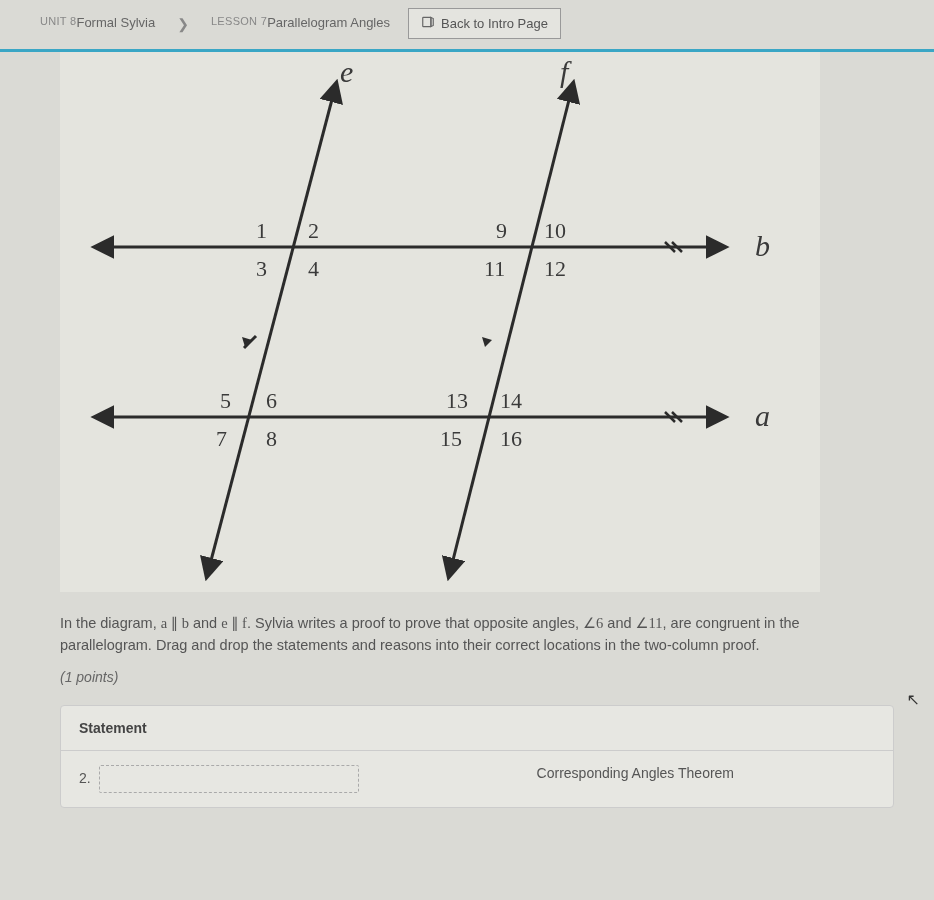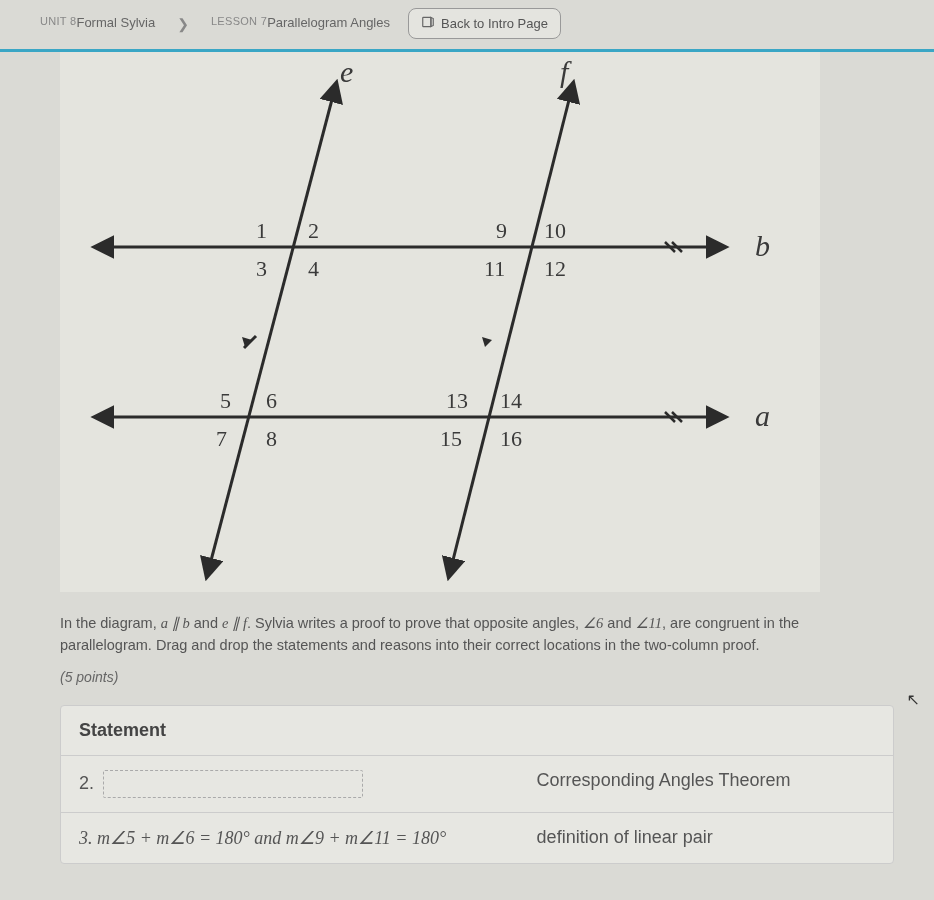--- a/index.html
+++ b/index.html
@@ -18,21 +18,21 @@
     padding: 8px 20px 10px 40px;
     gap: 18px;
     border-bottom: 3px solid #3aa6c5;
   }
   .crumb-block { display: flex; line-height: 1.25; }
   .crumb-top { font-size: 11px; color: #888; text-transform: uppercase; letter-spacing: .3px; }
   .crumb-bot { font-size: 13px; color: #666; }
   .chev { color: #888; font-size: 14px; padding: 0 4px; }
   .back-btn {
     border: 1px solid #999;
-    border-radius: 8px;
+    border-radius: 0;
     padding: 6px 12px;
     font-size: 13px;
     color: #555;
     background: #e4e4df;
     display: inline-flex;
     align-items: center;
     gap: 6px;
     cursor: pointer;
   }
   .content { padding: 0 40px 0 60px; }
@@ -59,21 +59,21 @@
     overflow: hidden;
     max-width: 840px;
   }
   .proof-row {
     display: flex;
     border-bottom: 1px solid #ccc;
   }
   .proof-row:last-child { border-bottom: none; }
   .proof-cell {
     padding: 14px 18px;
-    font-size: 18px;
+    font-size: 14px;
     color: #555;
   }
   .proof-cell.st { flex: 1 1 55%; }
   .proof-cell.rs { flex: 1 1 45%; }
   .proof-head .proof-cell { font-weight: bold; color:#444; }
   .dropzone {
     display:inline-block;
     border: 1.5px dashed #aaa;
     border-radius: 2px;
     min-width: 260px;
@@ -81,21 +81,21 @@
     vertical-align: middle;
     margin-left: 4px;
   }
   .cursor {
     position:absolute;
     right: 14px;
     top: 690px;
     font-size: 16px;
     color:#333;
   }
-  .math { font-style: italic; font-family: Georgia, serif; }
+  .math { font-family: Georgia, serif; }
 </style>
 </head>
 <body>
 
 <div class="header">
   <div class="crumb-block">
     <span class="crumb-top">UNIT 8</span>
     <span class="crumb-bot">Formal Sylvia</span>
   </div>
   <span class="chev">❯</span>
@@ -164,33 +164,29 @@
       <text class="num" x="440" y="356">14</text>
       <text class="num" x="380" y="394">15</text>
       <text class="num" x="440" y="394">16</text>
     </svg>
   </div>
 
   <p class="prompt">
     <span>In the diagram, </span><span class="math">a ∥ b</span><span> and </span><span class="math">e ∥ f</span><span>. Sylvia writes a proof to prove that opposite angles, </span><span class="math">∠6</span><span> and </span><span class="math">∠11</span><span>, are congruent in the parallelogram. Drag and drop the statements and reasons into their correct locations in the two-column proof.</span>
   </p>
 
-  <p class="pts">(5 points)</p>
+  <p class="pts">(1 points)</p>
 
   <div class="proof">
     <div class="proof-row proof-head">
       <div class="proof-cell st">Statement</div>
     </div>
     <div class="proof-row">
       <div class="proof-cell st">
         <span>2.</span>
         <span class="dropzone"></span>
       </div>
       <div class="proof-cell rs">Corresponding Angles Theorem</div>
     </div>
-    <div class="proof-row">
-      <div class="proof-cell st"><span class="math">3. m∠5 + m∠6 = 180° and m∠9 + m∠11 = 180°</span></div>
-      <div class="proof-cell rs">definition of linear pair</div>
-    </div>
   </div>
 </div>
 
 <span class="cursor">↖</span>
 
 </body></html>

